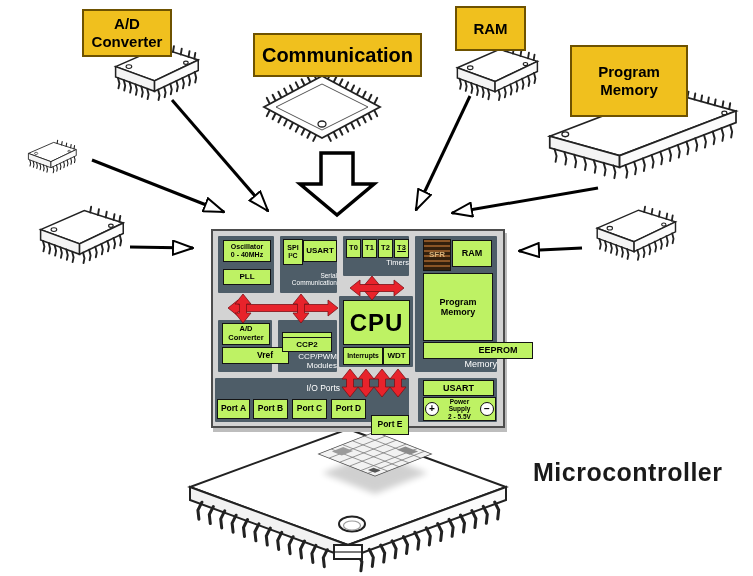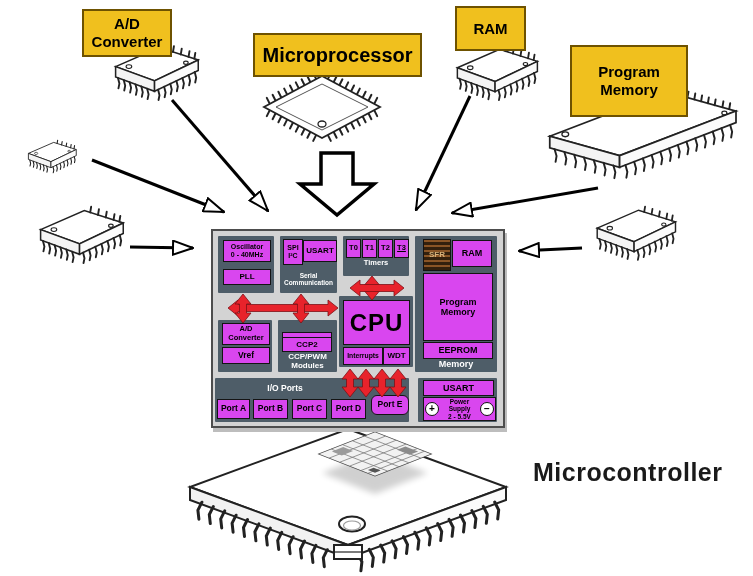--- a/index.html
+++ b/index.html
@@ -6,26 +6,26 @@
   .stage{position:relative;width:753px;height:576px;background:#fff;overflow:hidden;
          font-family:"Liberation Sans",sans-serif;}
   svg{display:block;}
   .artlayer{position:absolute;left:0;top:0;z-index:1;pointer-events:none;}
   .callout{position:absolute;z-index:4;background:#F0C01E;border:2px solid #6e5200;
            color:#000;font-weight:bold;display:flex;align-items:center;justify-content:center;
            text-align:center;white-space:pre-line;line-height:1.2;}
   .board{position:absolute;left:211px;top:229px;width:290px;height:195px;z-index:2;
          background:#D3D3D3;border:2px solid #4d4d4d;box-shadow:2px 4px 0 #bdbdbd;}
   .panel{position:absolute;background:#4E5D68;border-radius:1px;}
-  .blk{position:absolute;background:#d946ef;border:1.2px solid #141414;color:#000;
+  .blk{position:absolute;background:#bef264;border:1.2px solid #141414;color:#000;
        font-weight:bold;display:flex;align-items:center;justify-content:center;
        text-align:center;white-space:pre-line;line-height:1.15;}
   .sfr{background:repeating-linear-gradient(180deg,#8a5526 0 2.5px,#33200d 2.5px 5px);
        color:#d8b27a;border:1.2px solid #141414;}
-  .plabel{position:absolute;color:#fff;font-weight:bold;text-align:center;
+  .plabel{position:absolute;color:#fff;font-weight:normal;text-align:right;
           white-space:pre-line;line-height:1.15;}
   .redlayer{position:absolute;left:0;top:0;z-index:6;pointer-events:none;overflow:visible;}
   .title{position:absolute;left:533px;top:458px;z-index:4;font-size:25px;font-weight:bold;
          color:#1a1a1a;letter-spacing:0.5px;}
   .pwr-circle{width:12px;height:12px;border-radius:50%;background:#fff;border:1.5px solid #111;
               display:flex;align-items:center;justify-content:center;font-size:10px;
               font-weight:bold;flex:0 0 auto;line-height:1;}
 </style>
 </head>
 <body>
@@ -112,21 +112,21 @@
         <path fill="none" stroke="#777" stroke-width="0.9" d="M-40,-25 H40 M-40,-8 H40 M-40,6 H40 M-40,22 H40 M-25,-40 V40 M-10,-40 V40 M4,-40 V40 M20,-40 V40 M30,-40 V40"></path>
         <rect x="8" y="-35" width="18" height="12" fill="#8b8b8b"></rect>
         <rect x="-35" y="10" width="14" height="16" fill="#9b9b9b"></rect>
         <rect x="24" y="26" width="10" height="8" fill="#555"></rect>
       </g>
     </g>
   </svg>
 
   <div class="callout" style="left:82px;top:9px;width:86px;height:44px;font-size:15px;">A/D
 Converter</div>
-  <div class="callout" style="left:253px;top:33px;width:165px;height:40px;font-size:20px;">Microprocessor</div>
+  <div class="callout" style="left:253px;top:33px;width:165px;height:40px;font-size:20px;">Communication</div>
   <div class="callout" style="left:455px;top:6px;width:67px;height:41px;font-size:15px;">RAM</div>
   <div class="callout" style="left:570px;top:45px;width:114px;height:68px;font-size:15px;">Program
 Memory</div>
 
   <div class="board">
 
     <div class="panel" style="left:5px;top:5px;width:56px;height:57px;"></div>
     <div class="panel" style="left:67px;top:5px;width:57px;height:57px;"></div>
     <div class="panel" style="left:130px;top:5px;width:66px;height:40px;"></div>
     <div class="panel" style="left:202px;top:5px;width:82px;height:136px;"></div>
@@ -149,42 +149,42 @@
     <div class="blk" style="left:133px;top:8px;width:13px;height:17px;font-size:7.5px;">T0</div>
     <div class="blk" style="left:149px;top:8px;width:13px;height:17px;font-size:7.5px;">T1</div>
     <div class="blk" style="left:165px;top:8px;width:13px;height:17px;font-size:7.5px;">T2</div>
     <div class="blk" style="left:181px;top:8px;width:13px;height:17px;font-size:7.5px;text-decoration:underline;">T3</div>
     <div class="plabel" style="left:130px;top:28px;width:66px;font-size:7.5px;">Timers</div>
 
     <div class="blk sfr" style="left:210px;top:8px;width:26px;height:30px;font-size:8px;">SFR</div>
     <div class="blk" style="left:239px;top:9px;width:38px;height:25px;font-size:9px;">RAM</div>
     <div class="blk" style="left:210px;top:42px;width:68px;height:66px;font-size:9px;">Program
 Memory</div>
-    <div class="blk" style="left:210px;top:111px;width:68px;height:15px;font-size:9px;">EEPROM</div>
+    <div class="blk" style="left:210px;top:111px;width:68px;height:15px;font-size:9px;padding-left:40px;">EEPROM</div>
     <div class="plabel" style="left:202px;top:128px;width:82px;font-size:9px;">Memory</div>
 
     <div class="blk" style="left:130px;top:69px;width:65px;height:43px;font-size:24px;letter-spacing:1px;">CPU</div>
     <div class="blk" style="left:130px;top:116px;width:38px;height:16px;font-size:6.8px;">Interrupts</div>
     <div class="blk" style="left:170px;top:116px;width:25px;height:16px;font-size:8px;">WDT</div>
 
     <div class="blk" style="left:9px;top:92px;width:46px;height:20px;font-size:7.5px;">A/D
 Converter</div>
-    <div class="blk" style="left:9px;top:116px;width:46px;height:15px;font-size:8.5px;">Vref</div>
+    <div class="blk" style="left:9px;top:116px;width:46px;height:15px;font-size:8.5px;padding-left:19px;">Vref</div>
 
     <div class="blk" style="left:69px;top:101px;width:48px;height:13px;font-size:8px;">CCP1</div>
     <div class="blk" style="left:69px;top:106px;width:48px;height:13px;font-size:8px;">CCP2</div>
     <div class="plabel" style="left:65px;top:121px;width:59px;font-size:8px;">CCP/PWM
 Modules</div>
 
     <div class="plabel" style="left:17px;top:153px;width:110px;font-size:8.5px;">I/O Ports</div>
     <div class="blk" style="left:4px;top:168px;width:31px;height:18px;font-size:8.5px;">Port A</div>
     <div class="blk" style="left:40px;top:168px;width:33px;height:18px;font-size:8.5px;">Port B</div>
     <div class="blk" style="left:79px;top:168px;width:33px;height:18px;font-size:8.5px;">Port C</div>
     <div class="blk" style="left:118px;top:168px;width:33px;height:18px;font-size:8.5px;">Port D</div>
-    <div class="blk" style="left:158px;top:164px;width:36px;height:18px;font-size:8.5px;border-radius:6px;">Port E</div>
+    <div class="blk" style="left:158px;top:184px;width:36px;height:18px;font-size:8.5px;">Port E</div>
 
     <div class="blk" style="left:210px;top:149px;width:69px;height:14px;font-size:9px;">USART</div>
     <div class="blk" style="left:210px;top:166px;width:69px;height:22px;font-size:6.5px;gap:1px;padding:0 1px;">
       <span class="pwr-circle">+</span>
       <span style="flex:1;white-space:pre-line;">Power Supply
 2 - 5.5V</span>
       <span class="pwr-circle">−</span>
     </div>
 
     <svg class="redlayer" width="286" height="191" viewBox="0 0 286 191">

